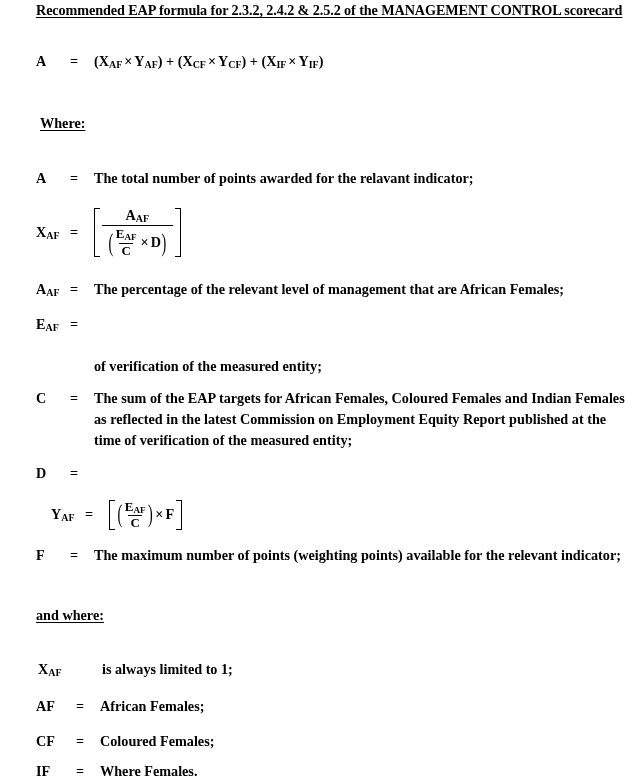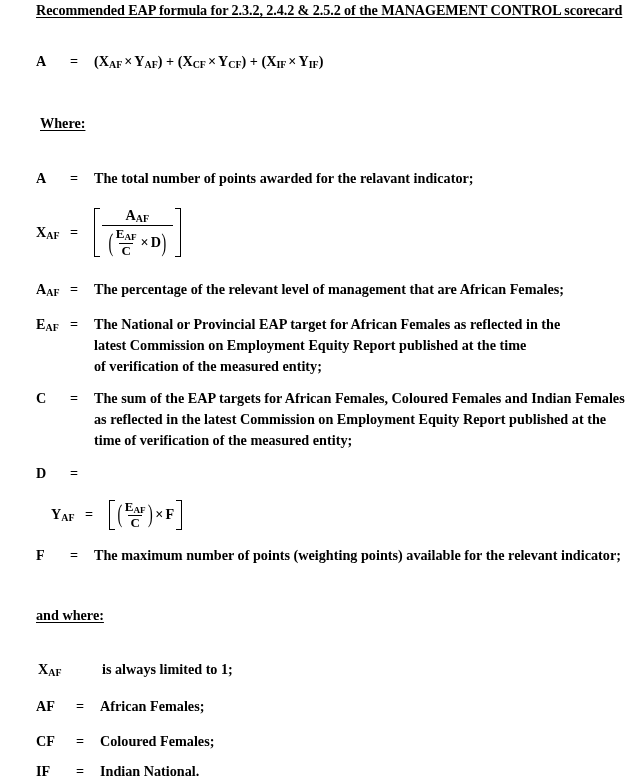--- a/index.html
+++ b/index.html
@@ -222,23 +222,21 @@
 
   <div class="row" style="left:4px; top:281px;">
     <span class="col-sym"><span>A</span><sub>AF</sub></span>
     <span class="col-eq">=</span>
     <span class="col-txt desc">The percentage of the relevant level of management that are African Females;</span>
   </div>
 
   <div class="row" style="left:4px; top:316px;">
     <span class="col-sym"><span>E</span><sub>AF</sub></span>
     <span class="col-eq">=</span>
-    <span class="col-txt desc">The National or Provincial EAP target for African Females as reflected in the</span>
-  </div>
-  <div class="cont" style="left:62px; top:337px;">latest Commission on Employment Equity Report published at the time</div>
+  </div>
   <div class="cont" style="left:62px; top:358px;">of verification of the measured entity;</div>
 
   <div class="row" style="left:4px; top:390px;">
     <span class="col-sym">C</span>
     <span class="col-eq">=</span>
     <span class="col-txt desc">The sum of the EAP targets for African Females, Coloured Females and Indian Females</span>
   </div>
   <div class="cont" style="left:62px; top:432px;">time of verification of the measured entity;</div>
   <div class="cont" style="left:62px; top:411px;">as reflected in the latest Commission on Employment Equity Report published at the</div>
 
@@ -288,16 +286,16 @@
 
   <div class="row" style="left:4px; top:733px;">
     <span class="col-sym-wide">CF</span>
     <span class="col-eq">=</span>
     <span class="col-txt desc">Coloured Females;</span>
   </div>
 
   <div class="row" style="left:4px; top:763px;">
     <span class="col-sym-wide">IF</span>
     <span class="col-eq">=</span>
-    <span class="col-txt desc">Indian National.</span>
+    <span class="col-txt desc">Where Females.</span>
   </div>
 
 </div>
 
 </body></html>

